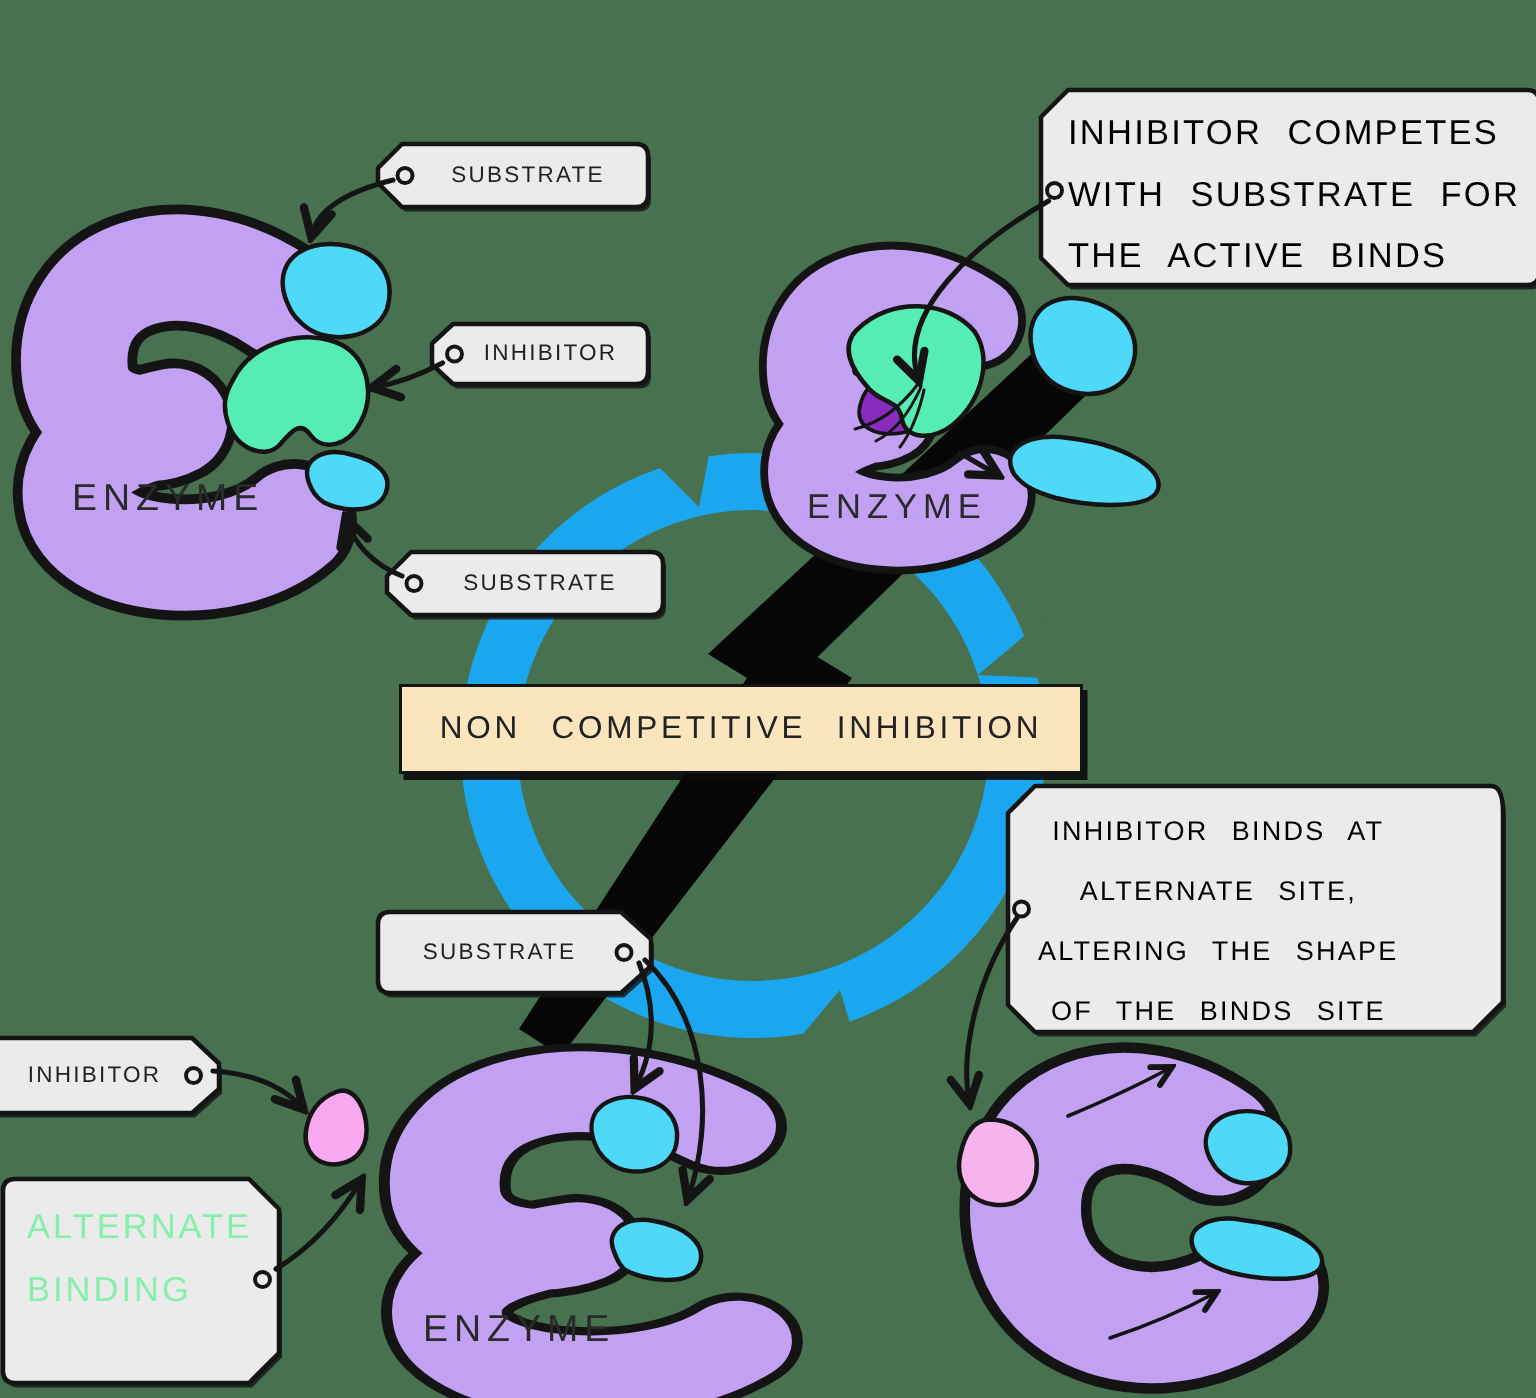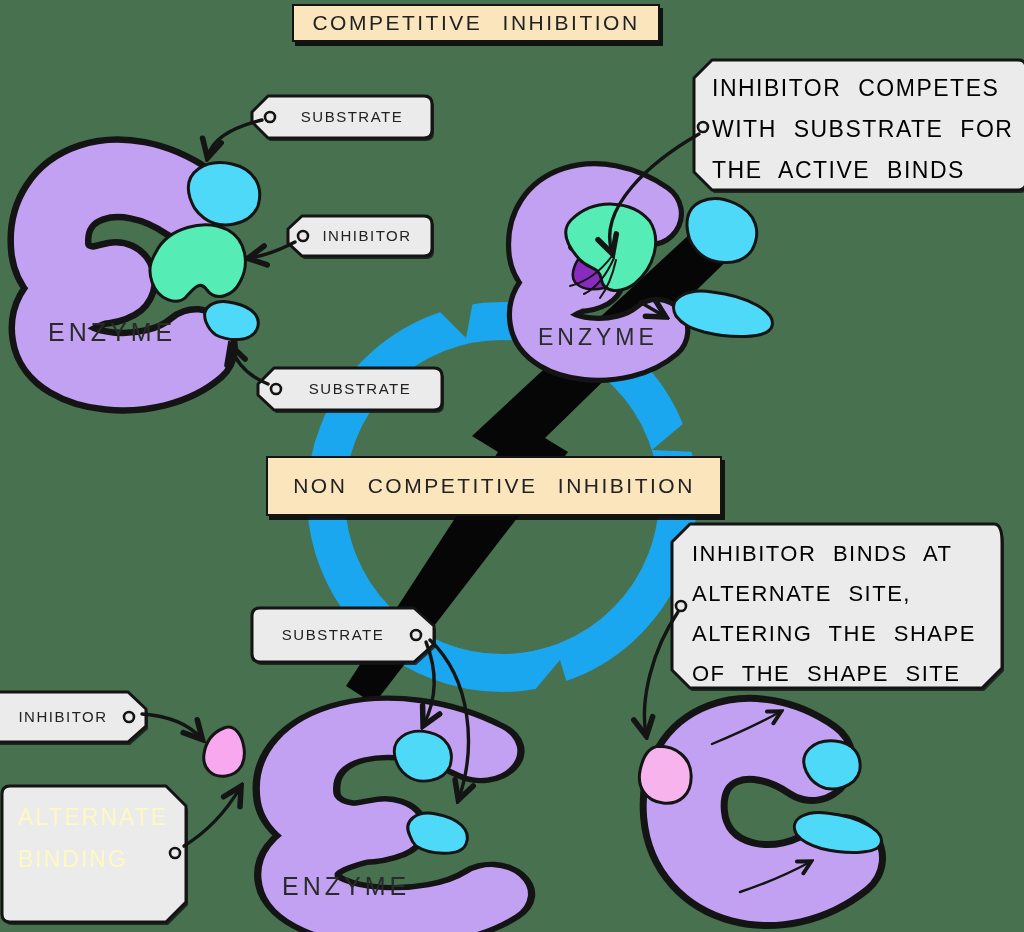--- a/index.html
+++ b/index.html
@@ -3,21 +3,21 @@
 <meta charset="utf-8">
 <style>
   html,body{margin:0;padding:0;background:#47714F;}
   #stage{
     position:relative;width:1024px;height:932px;overflow:hidden;
     background:#47714F;
     font-family:"Liberation Sans", sans-serif;
     color:#1b1b1b;
   }
   #art{position:absolute;left:0;top:0;z-index:1;}
-  .txt{position:absolute;z-index:3;white-space:nowrap;color:#fef9c3;}
+  .txt{position:absolute;z-index:3;white-space:nowrap;color:#86efac;}
   .cream-box{
     position:absolute;z-index:2;background:#FAE5BD;border:2.5px solid #141414;
     box-shadow:3px 4px 0 rgba(10,10,10,.9);
     display:flex;align-items:center;justify-content:center;
     font-size:21px;letter-spacing:2.5px;word-spacing:12px;color:#222;
   }
   .tag-text{font-size:15px;letter-spacing:1.5px;text-align:center;color:#222;}
   .note-text{font-size:23px;letter-spacing:1.5px;word-spacing:9px;line-height:41px;color:#000000;}
   .enzyme-label{font-size:25px;letter-spacing:4px;color:#2a2a2a;text-align:left;}
 </style>
@@ -175,21 +175,20 @@
       <path d="M430,640 C472,680 476,748 459,798" marker-end="url(#ah)"></path>
       <path d="M678,612 C652,650 640,700 646,734" marker-end="url(#ah)"></path>
     </g>
     <g fill="none" stroke="#141414" stroke-width="2" stroke-linecap="round">
       <path d="M612,256 C600,272 586,282 570,286"></path>
       <path d="M614,258 C606,276 596,288 584,294"></path>
       <path d="M616,260 C612,278 606,290 600,298"></path>
     </g>
   </svg>
 
-  <div class="cream-box" style="left:292px;top:4px;width:364px;height:34px;">COMPETITIVE INHIBITION</div>
 
   <div class="cream-box" style="left:266px;top:456px;width:452px;height:56px;">NON COMPETITIVE INHIBITION</div>
 
   <div class="txt tag-text" style="left:278px;top:96px;width:148px;line-height:42px;">SUBSTRATE</div>
 
   <div class="txt tag-text" style="left:308px;top:216px;width:118px;line-height:40px;">INHIBITOR</div>
 
   <div class="txt tag-text" style="left:284px;top:368px;width:152px;line-height:42px;">SUBSTRATE</div>
 
   <div class="txt tag-text" style="left:258px;top:608px;width:150px;line-height:54px;">SUBSTRATE</div>
@@ -200,25 +199,25 @@
     <div>ALTERNATE</div>
     <div>BINDING</div>
   </div>
 
   <div class="txt note-text" style="left:712px;top:68px;">
     <div>INHIBITOR COMPETES</div>
     <div>WITH SUBSTRATE FOR</div>
     <div>THE ACTIVE BINDS</div>
   </div>
 
-  <div class="txt note-text" style="left:692px;top:534px;line-height:40px;font-size:22px;">
+  <div class="txt note-text" style="left:692px;top:534px;line-height:40px;font-size:18px;text-align:center;">
     <div>INHIBITOR BINDS AT</div>
     <div>ALTERNATE SITE,</div>
     <div>ALTERING THE SHAPE</div>
-    <div>OF THE SHAPE SITE</div>
+    <div>OF THE BINDS SITE</div>
   </div>
 
   <div class="txt enzyme-label" style="left:48px;top:318px;width:134px;">ENZYME</div>
 
   <div class="txt enzyme-label" style="left:538px;top:324px;width:126px;font-size:23px;">ENZYME</div>
 
   <div class="txt enzyme-label" style="left:282px;top:872px;width:142px;">ENZYME</div>
 
 </div>
 

